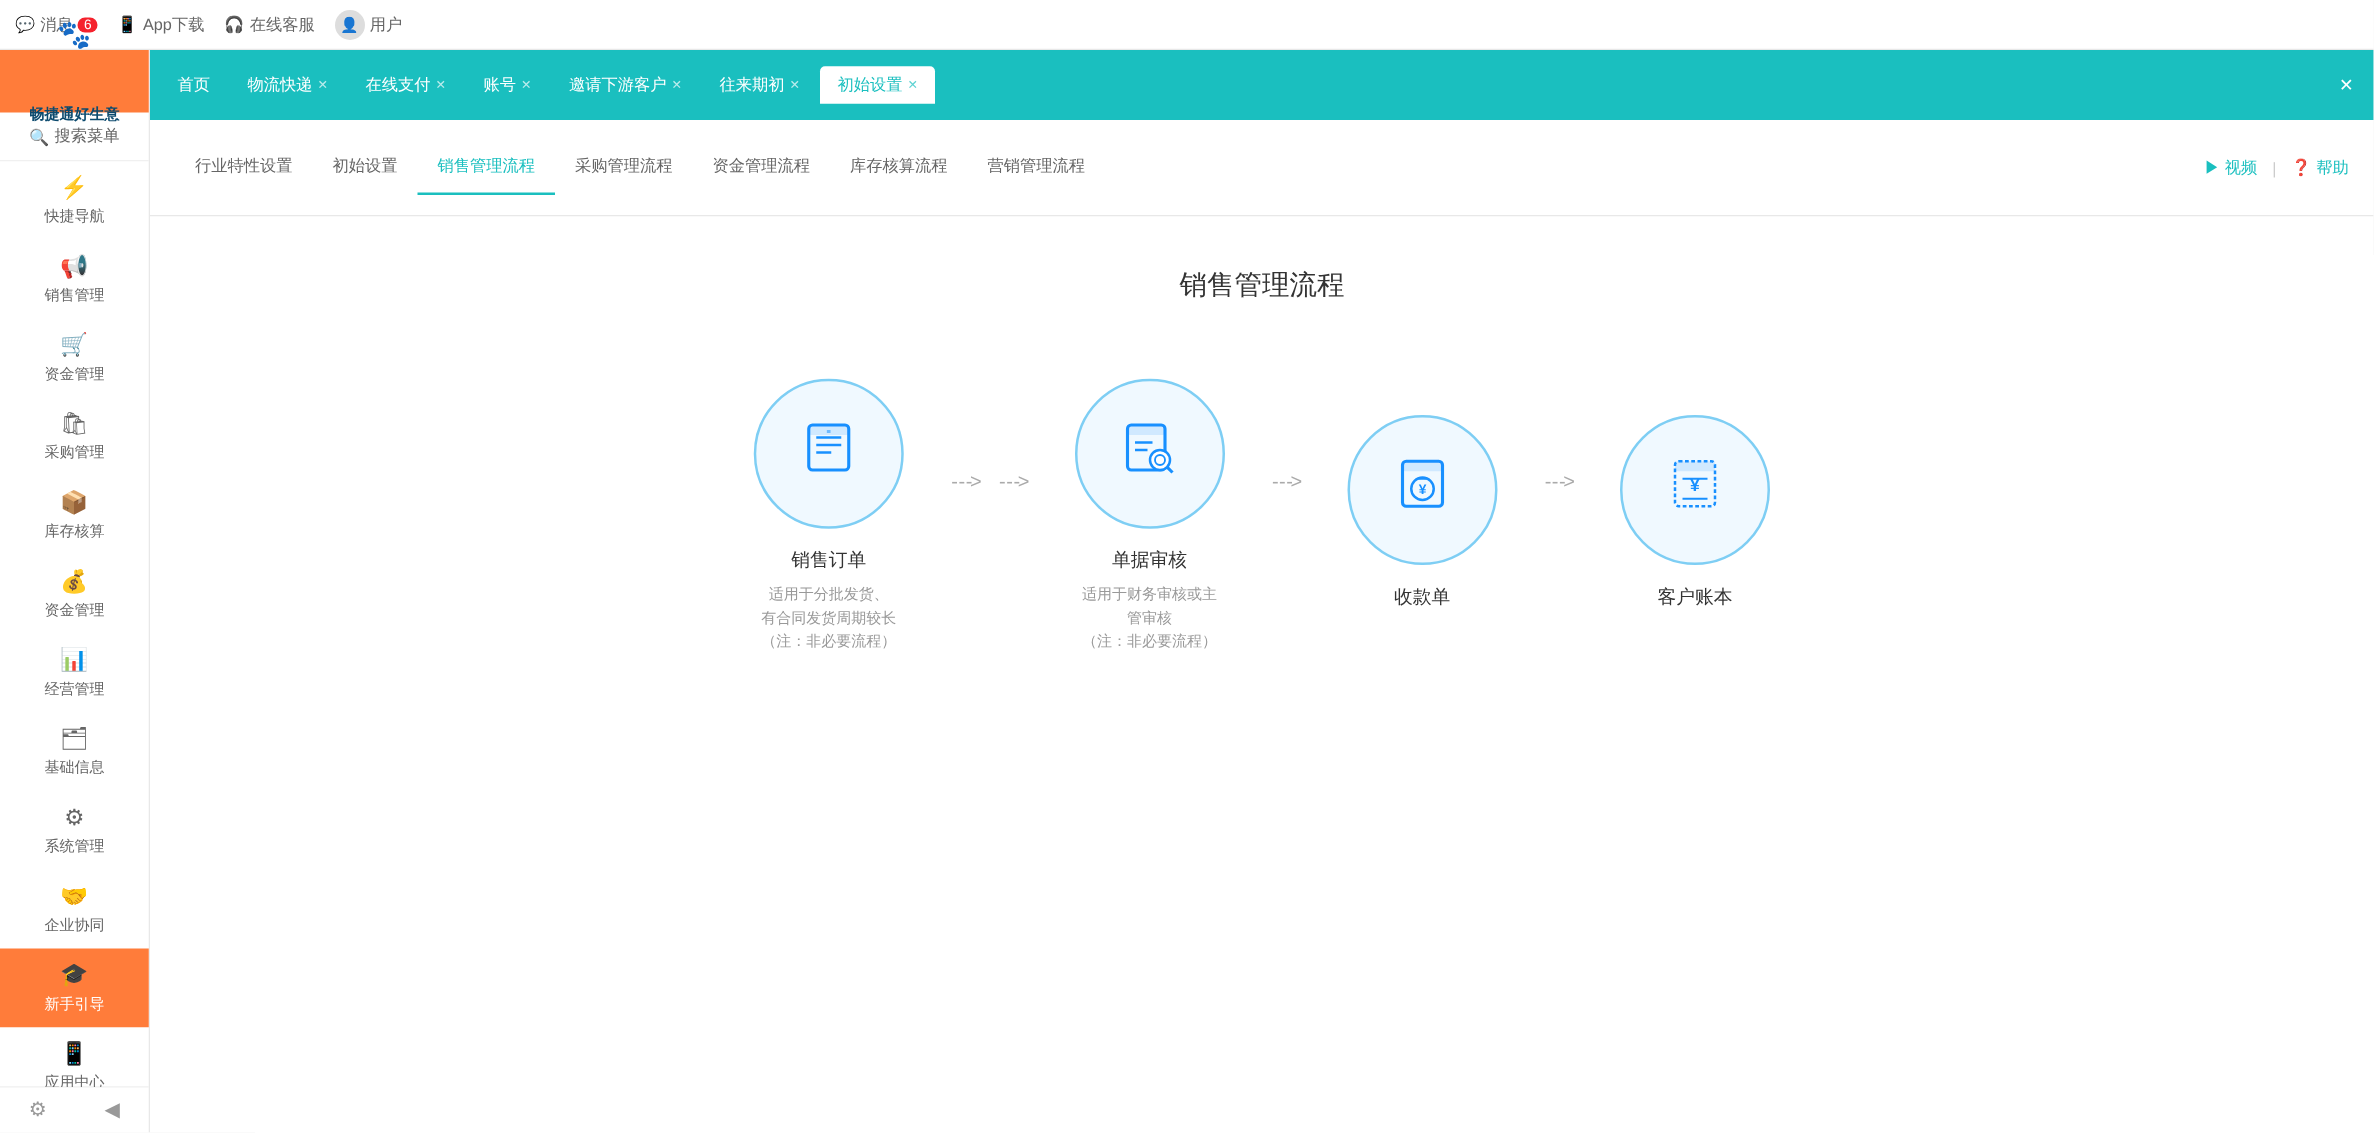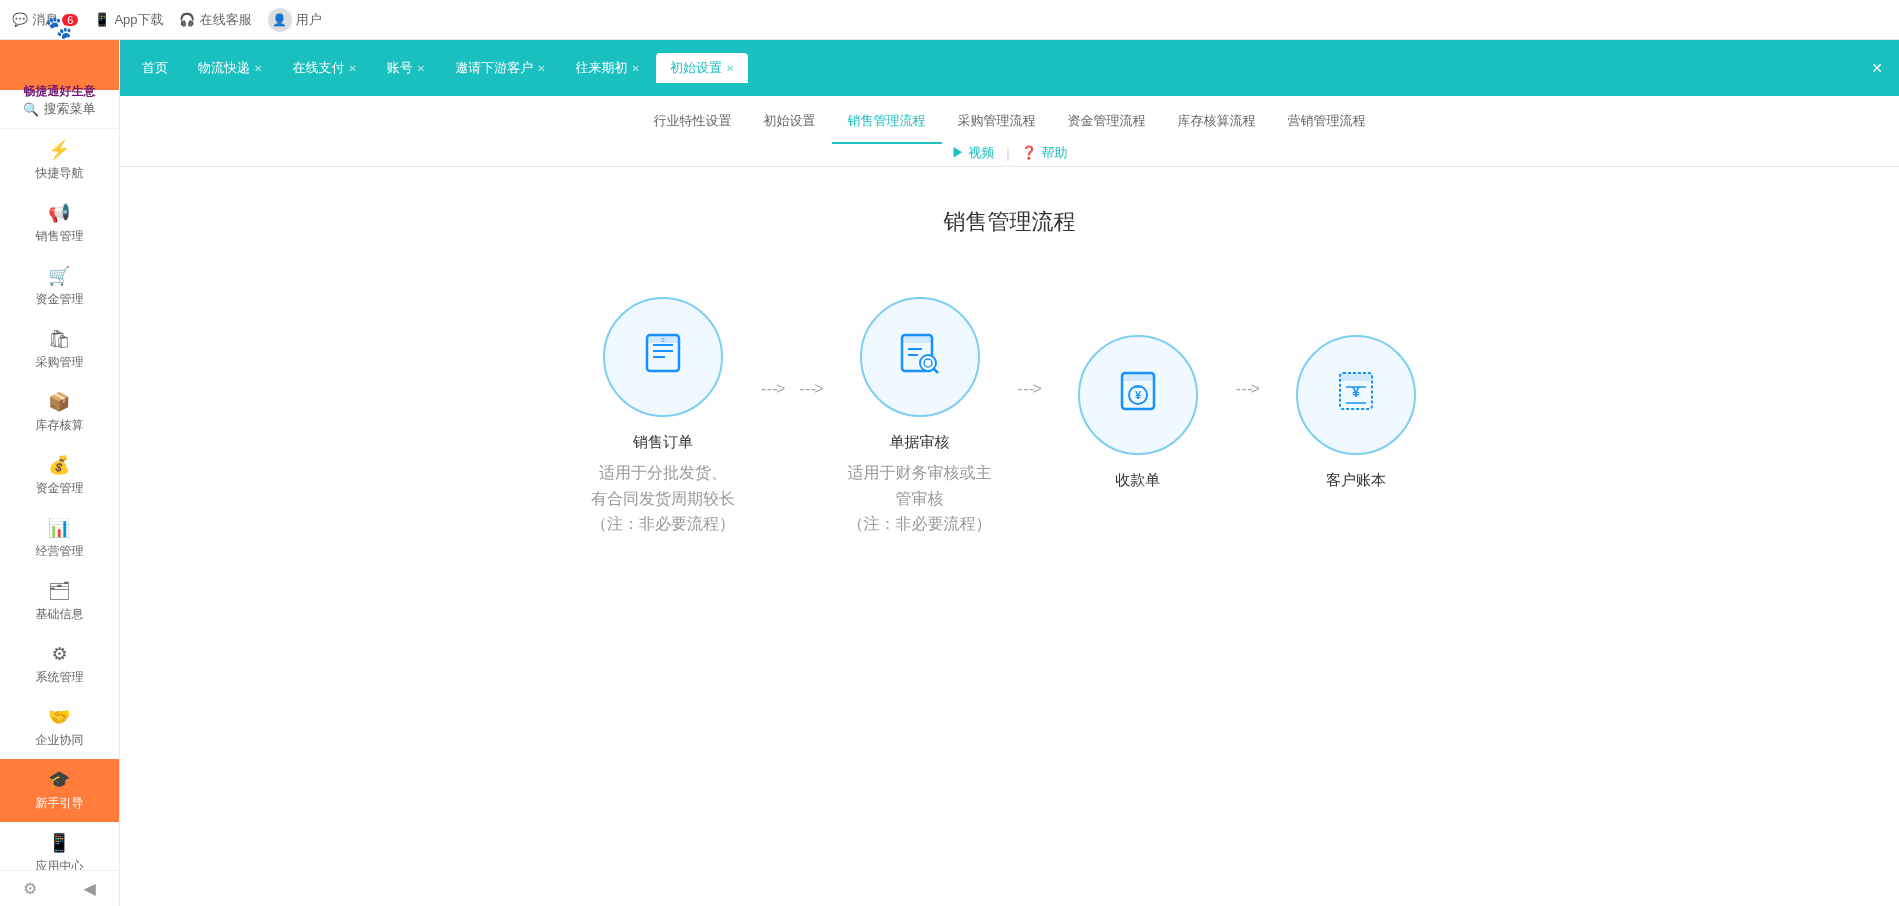--- a/index.html
+++ b/index.html
@@ -42,21 +42,21 @@
       display: flex;
       flex-direction: column;
       position: relative;
     }
     .logo-area {
       height: 50px;
       background: #ff7c3a;
       display: flex; align-items: center; justify-content: center;
       flex-direction: column; gap: 2px;
     }
-    .logo-text { color: #701a75; font-size: 12px; font-weight: bold; margin-top: 40px; }
+    .logo-text { color: #0c4a6e; font-size: 12px; font-weight: bold; margin-top: 40px; }
     .logo-sub { color: rgba(255,255,255,0.8); font-size: 10px; }
 
     .search-menu {
       padding: 10px 0;
       display: flex; align-items: center; justify-content: center; gap: 4px;
       cursor: pointer; color: #666; font-size: 13px;
       border-bottom: 1px solid #f0f0f0;
     }
 
     .sidebar-nav { flex: 1; overflow-y: auto; }
@@ -92,21 +92,21 @@
     .nav-tab.active { background: #fff; color: #1abfbf; }
     .nav-tab .close-icon { font-size: 10px; opacity: 0.7; }
     .main-close { margin-left: auto; color: #fff; cursor: pointer; padding: 4px 8px; }
 
     
     .page-area { flex: 1; background: #fff; overflow-y: auto; }
 
     
     .sub-tabs {
       display: flex; align-items: center; border-bottom: 1px solid #e8e8e8;
-      padding: 4px 20px; background: #fff; justify-content: space-between; flex-direction: column;
+      padding: 16px 20px; background: #fff; justify-content: space-between;
     }
     .sub-tabs-left { display: flex; }
     .sub-tab {
       padding: 12px 16px; cursor: pointer; color: #666; font-size: 13px;
       border-bottom: 2px solid transparent; white-space: nowrap;
     }
     .sub-tab.active { color: #1abfbf; border-bottom-color: #1abfbf; }
     .sub-tabs-right { display: flex; align-items: center; gap: 12px; color: #1abfbf; font-size: 13px; cursor: pointer; }
 
     
@@ -122,21 +122,21 @@
       display: flex; flex-direction: column; align-items: center;
       width: 180px;
     }
     .flow-circle {
       width: 120px; height: 120px; border-radius: 50%;
       border: 2px solid #7ecef4; background: #f0f9ff;
       display: flex; align-items: center; justify-content: center;
       margin-bottom: 16px; font-size: 40px; color: #1890ff;
     }
     .flow-item-title { font-size: 15px; color: #333; font-weight: 400; margin-bottom: 8px; }
-    .flow-item-desc { font-size: 16px; color: #999; text-align: center; line-height: 1.6; }
+    .flow-item-desc { font-size: 12px; color: #999; text-align: center; line-height: 1.6; }
 
     .flow-arrow {
       color: #aaa; font-size: 20px; margin: 0 8px;
       padding-bottom: 60px; 
       flex-shrink: 0;
     }
 
     
     .flow-icon svg { width: 48px; height: 48px; }
   </style>

